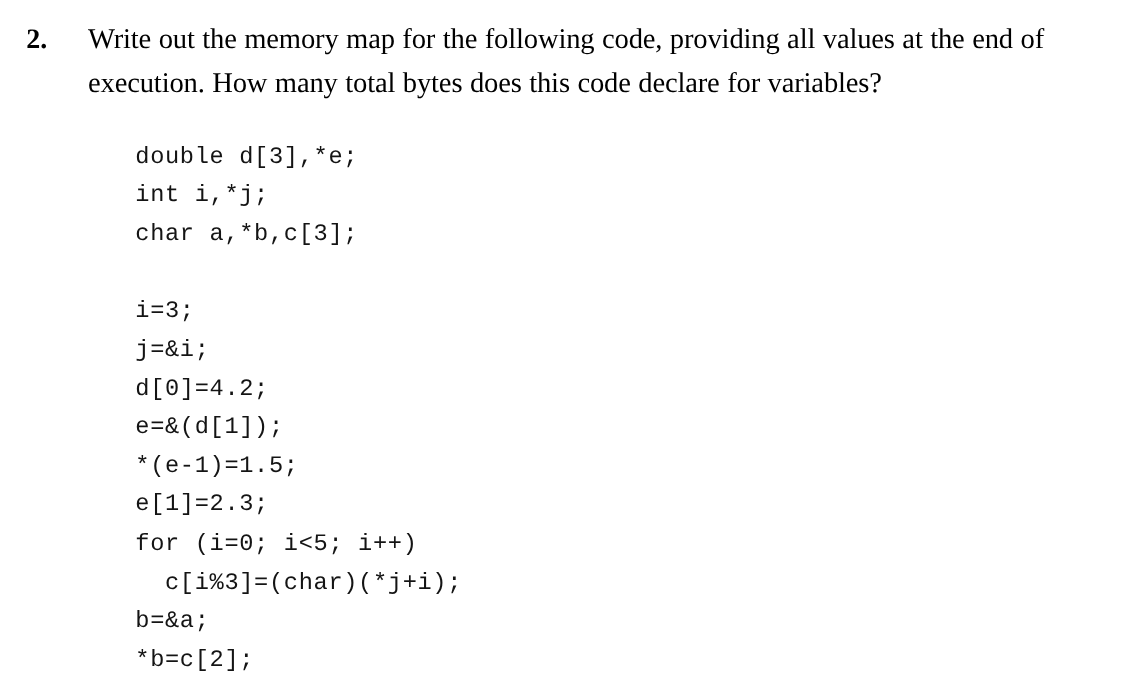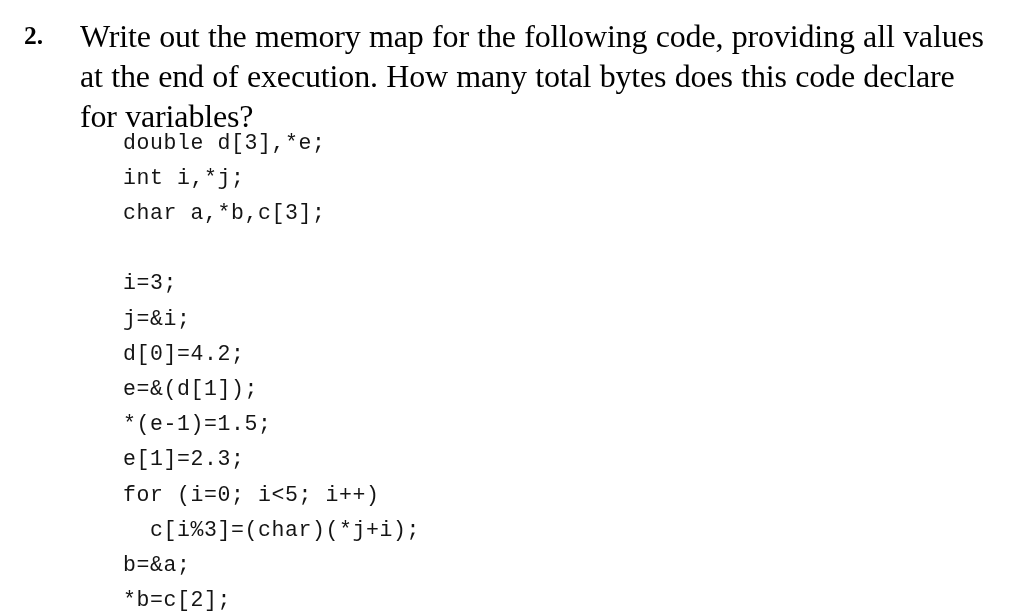--- a/index.html
+++ b/index.html
@@ -47,21 +47,21 @@
     font-size: 25.5px;
     line-height: 40px;
     letter-spacing: 0px;
   }
 
   .q-text {
     flex: 1 1 auto;
     padding-left: 37px;
     padding-right: 26px;
     font-family: "Liberation Serif", "DejaVu Serif", serif;
-    font-size: 32px;
+    font-size: 26px;
     line-height: 40px;
     text-align: left;
     letter-spacing: -0.15px;
     word-spacing: 0.5px;
   }
 
   
   .code-block {
     position: absolute;
     left: 123px;

